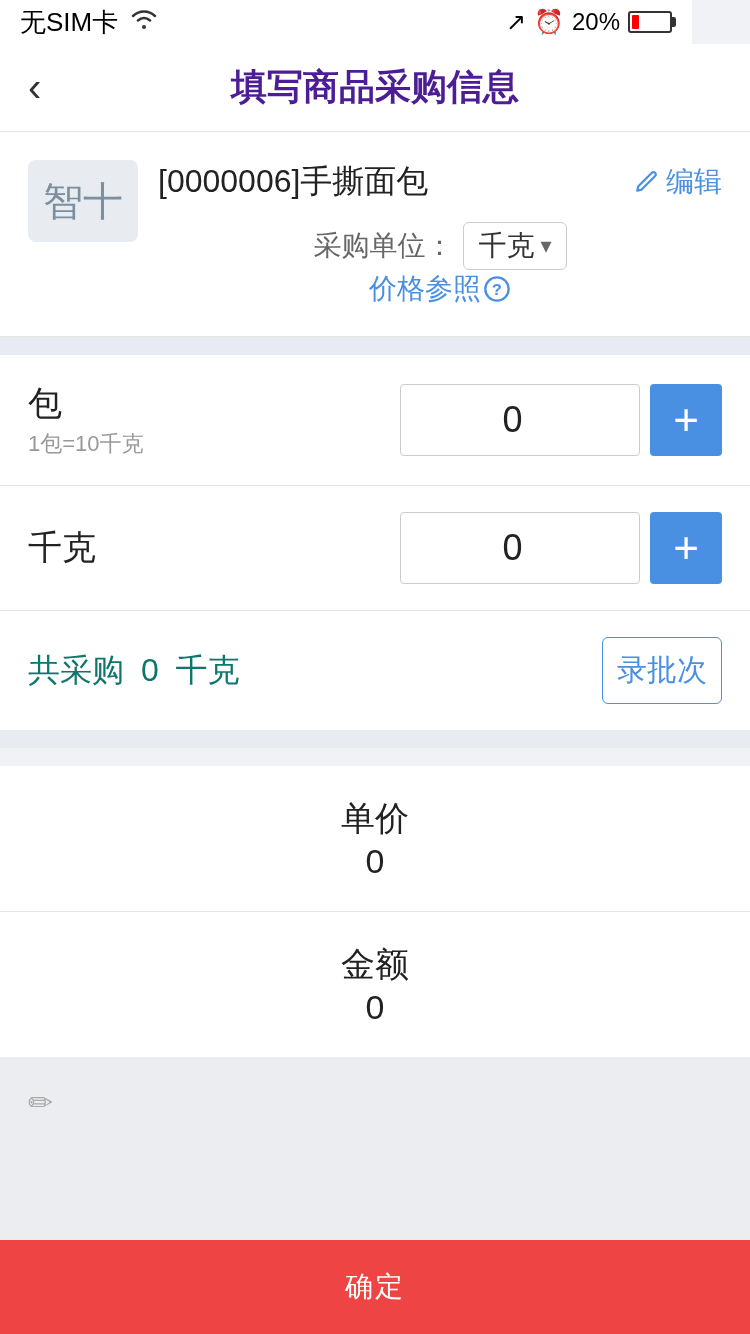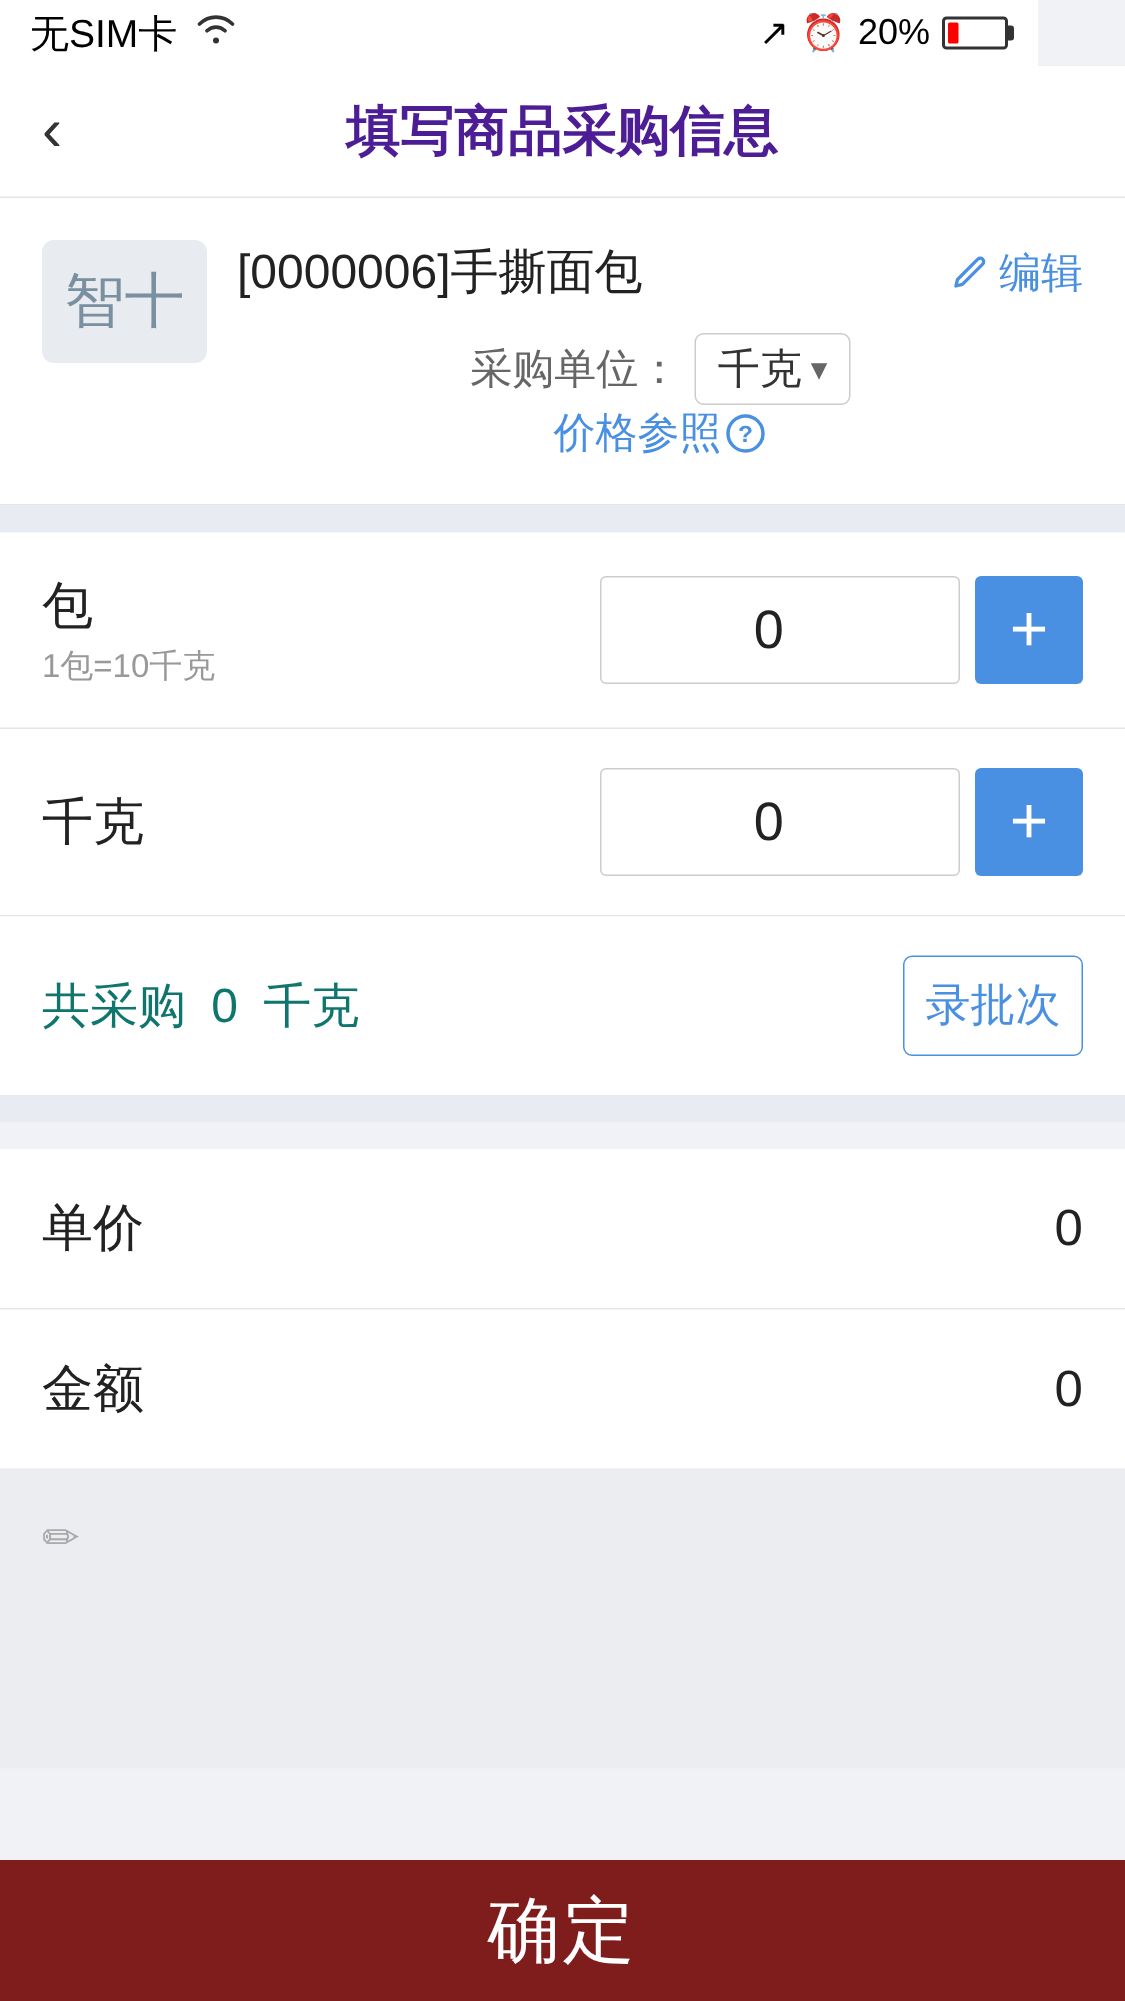--- a/index.html
+++ b/index.html
@@ -261,20 +261,21 @@
     .price-section {
       background: #fff;
       margin-top: 18px;
     }
     .price-row {
       display: flex;
       align-items: center;
       justify-content: space-between;
       padding: 30px 28px;
       border-bottom: 1px solid #e5e5e5;
+      flex-direction: column;
     }
     .price-label {
       font-size: 34px;
       color: #222;
     }
     .price-value {
       font-size: 34px;
       color: #222;
     }
 
@@ -297,25 +298,25 @@
       color: #aaa;
     }
 
     
     .confirm-btn {
       position: fixed;
       bottom: 0;
       left: 0;
       width: 750px;
       height: 94px;
-      background: #7f1d1d;
+      background: #ef4444;
       display: flex;
       align-items: center;
       justify-content: center;
-      font-size: 48px;
+      font-size: 28px;
       color: #fff;
       font-weight: 500;
       cursor: pointer;
       letter-spacing: 2px;
     }
 
     .content-area {
       padding-bottom: 100px;
     }
   </style>

